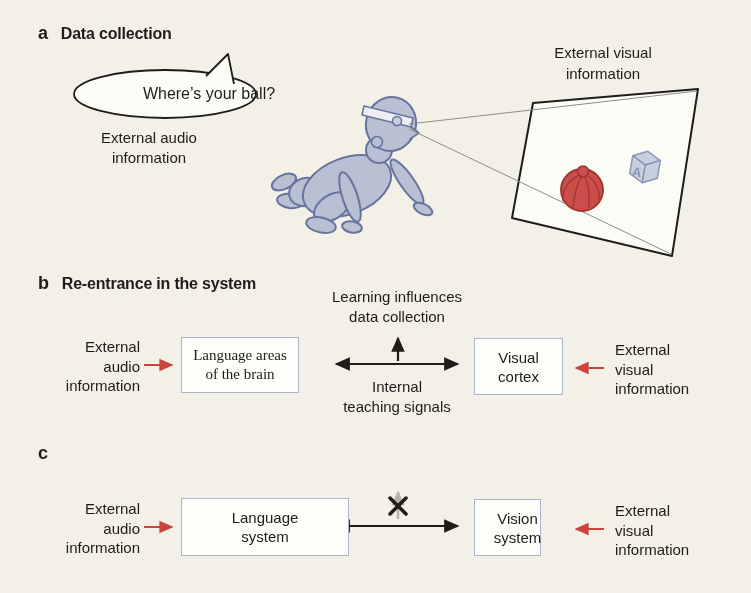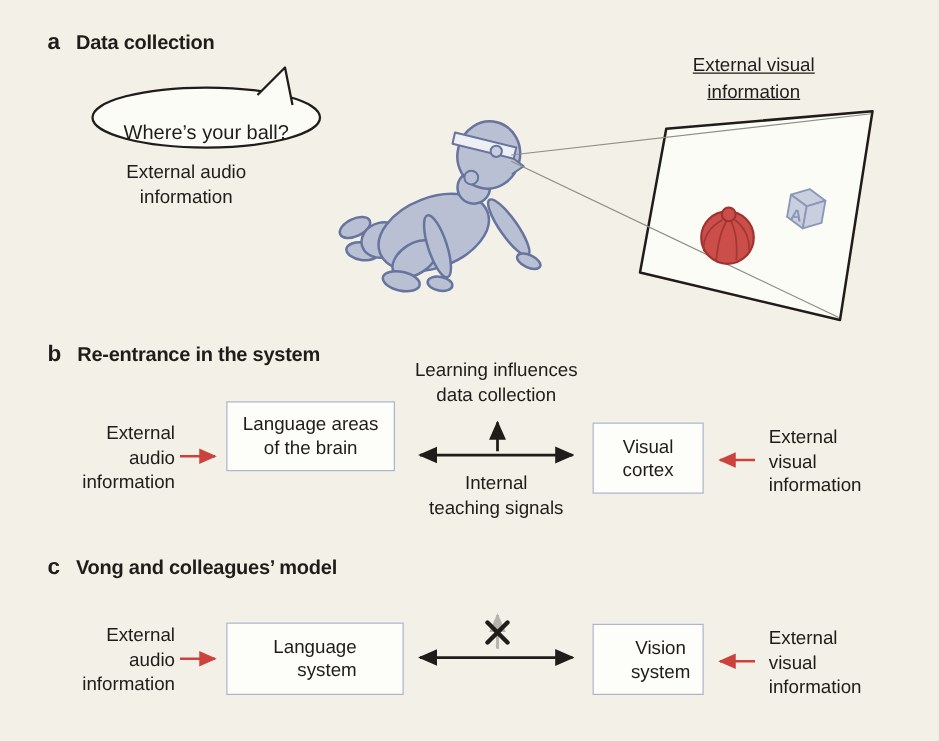--- a/index.html
+++ b/index.html
@@ -104,63 +104,62 @@
     </g>
     <line x1="144" y1="527" x2="172" y2="527" stroke="#cc423c" stroke-width="2" marker-end="url(#ar)"></line>
     <line x1="604" y1="529" x2="576" y2="529" stroke="#cc423c" stroke-width="2" marker-end="url(#ar)"></line>
   </svg>
 
   <div class="abs heading" style="left:38px; top:24px;">
     <span class="plabel">a</span>
     <span class="ptitle">Data collection</span>
   </div>
 
-  <div class="abs bubble-text" style="left:75px; top:98px; width:180px;">Where’s your ball?</div>
+  <div class="abs bubble-text" style="left:75px; top:85px; width:180px;padding-left:44px;">Where’s your ball?</div>
 
   <div class="abs lbl ctr" style="left:69px; top:128px; width:160px; line-height:20px;">External audio
 information</div>
 
-  <div class="abs lbl ctr" style="left:523px; top:42px; width:160px; line-height:21px;text-decoration:underline;">External visual
+  <div class="abs lbl ctr" style="left:523px; top:42px; width:160px; line-height:21px;">External visual
 information</div>
 
   <div class="abs heading" style="left:38px; top:274px;">
     <span class="plabel">b</span>
     <span class="ptitle">Re-entrance in the system</span>
   </div>
 
   <div class="abs lbl ctr" style="left:307px; top:287px; width:180px;">Learning influences
 data collection</div>
 
   <div class="abs lbl ctr" style="left:307px; top:377px; width:180px;">Internal
 teaching signals</div>
 
-  <div class="box" style="left:181px; top:321px; width:135px; height:56px;">Language areas
+  <div class="box" style="left:181px; top:337px; width:118px; height:56px;font-family:Liberation Serif, serif;">Language areas
 of the brain</div>
 
   <div class="box" style="left:474px; top:338px; width:89px; height:57px;">Visual
 cortex</div>
 
   <div class="abs lbl rgt" style="left:20px; top:337px; width:120px;">External
 audio
 information</div>
 
   <div class="abs lbl" style="left:615px; top:340px; width:120px;">External
 visual
 information</div>
 
   <div class="abs heading" style="left:38px; top:444px;">
     <span class="plabel">c</span>
-    <span class="ptitle">Vong and colleagues’ model</span>
   </div>
 
 
-  <div class="box" style="left:181px; top:498px; width:142px; height:58px;text-align:right;">Language
+  <div class="box" style="left:181px; top:498px; width:168px; height:58px;">Language
 system</div>
 
-  <div class="box" style="left:474px; top:499px; width:89px; height:57px;padding-left:20px;">Vision
+  <div class="box" style="left:474px; top:499px; width:67px; height:57px;padding-left:20px;">Vision
 system</div>
 
   <div class="abs lbl rgt" style="left:20px; top:499px; width:120px;">External
 audio
 information</div>
 
   <div class="abs lbl" style="left:615px; top:501px; width:120px;">External
 visual
 information</div>
 

